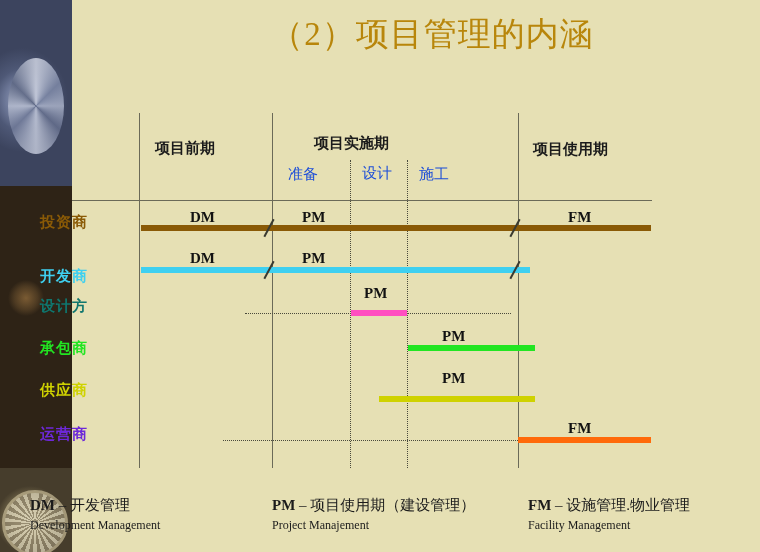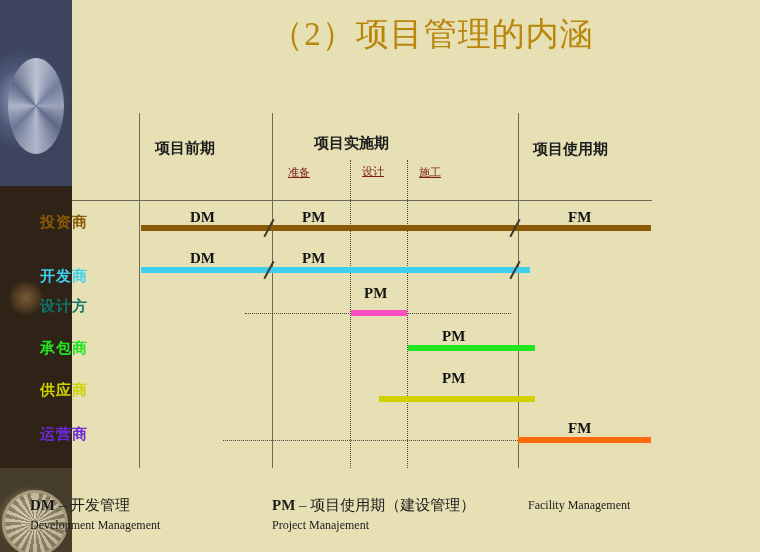--- a/index.html
+++ b/index.html
@@ -71,22 +71,22 @@
 
   .vline   { position:absolute; width:1px; background:#6b6a58; }
   .vdotted { position:absolute; width:0; border-left:1px dotted #4a4a3c; }
   .hline   { position:absolute; height:1px; background:#6b6a58; }
 
   .col-head {
     position:absolute; color:#1b1b1b; font-weight:bold;
     font-size:15px; white-space:nowrap;
   }
   .col-sub {
-    position:absolute; color:#7f1d1d; font-size:11px;
-    white-space:nowrap; font-weight:normal;text-decoration:underline;
+    position:absolute; color:#1d4ed8; font-size:15px;
+    white-space:nowrap; font-weight:normal;
   }
 
   .row-label {
     position:absolute; font-weight:bold; font-size:15px;
     white-space:nowrap; letter-spacing:1px;
   }
 
   .bar { position:absolute; }
   .bar-dotted { position:absolute; height:0; border-top:1px dotted #4a4a3c; }
 
@@ -187,14 +187,19 @@
 <div class="legend" style="left:272px; top:495px;">
   <div class="l1">
     <b>PM</b>
     <span>–</span>
     <span>项目使用期（建设管理）</span>
   </div>
   <div class="l2">Project  Manajement</div>
 </div>
 
 <div class="legend" style="left:528px; top:495px;">
+  <div class="l1">
+    <b>FM</b>
+    <span>–</span>
+    <span>设施管理.物业管理</span>
+  </div>
   <div class="l2">Facility  Management</div>
 </div>
 
 </body></html>

